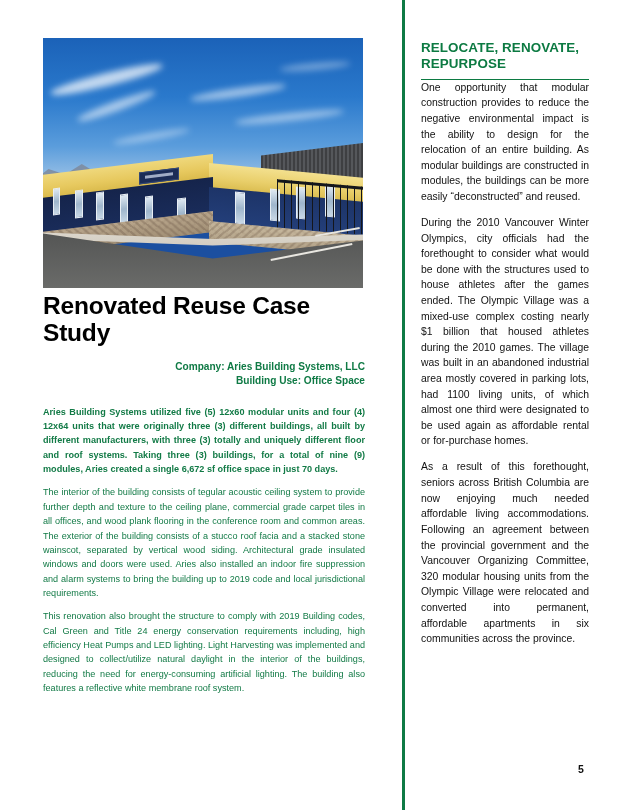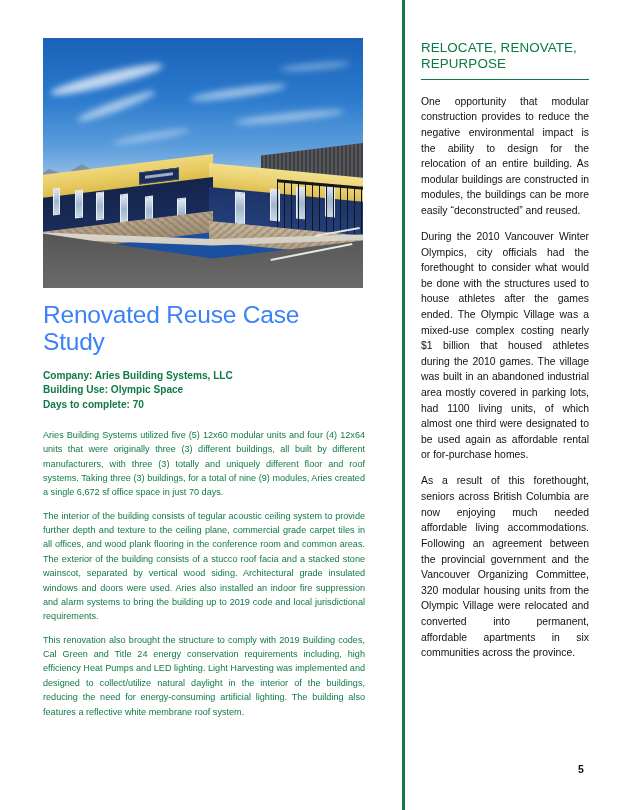--- a/index.html
+++ b/index.html
@@ -236,73 +236,73 @@
   .stripe {
     position: absolute;
     background: #e8e6e0;
     height: 2px;
   }
   .s1 { right: 3%;  bottom: 14%; width: 26%; transform: rotate(-11deg); }
   .s2 { right: 1%;  bottom: 22%; width: 14%; transform: rotate(-10deg); }
 
   
   .case-title {
-    margin-top: 14px;
-    color: #3b82f6;
-    font-weight: normal;
+    margin-top: 5px;
+    color: #000000;
+    font-weight: bold;
     font-size: 24.5px;
     letter-spacing: -0.2px;
     line-height: 1.1;
   }
   .facts {
     margin-top: 13px;
     color: #0f7a45;
     font-weight: bold;
     font-size: 10.1px;
     line-height: 1.42;
   }
-  .facts div { white-space: nowrap; }
+  .facts div { white-space: nowrap; text-align: right; }
 
   .body-para {
     margin-top: 2px;
     color: #127a46;
     font-size: 9.1px;
     line-height: 1.58;
     text-align: justify;
   }
-  .body-para.first { margin-top: 16px; }
+  .body-para.first { margin-top: 16px; font-weight: bold; }
 
   
   .right-col {
     position: absolute;
     left: 421px;
     top: 40px;
     width: 168px;
   }
   .r-heading {
     color: #0c7a42;
-    font-weight: normal;
+    font-weight: bold;
     font-size: 13.4px;
     line-height: 1.22;
     letter-spacing: 0.1px;
   }
   .r-rule {
     margin-top: 6px;
     height: 1px;
     background: #0c7a42;
     width: 100%;
   }
   .r-para {
     margin-top: 0;
     color: #111111;
     font-size: 10.4px;
     line-height: 1.5;
     text-align: justify;
   }
-  .r-para.first { margin-top: 14px; }
+  .r-para.first { }
 
   .page-num {
     position: absolute;
     left: 578px;
     top: 763px;
     color: #111111;
     font-weight: bold;
     font-size: 10.5px;
   }
 </style>
@@ -353,22 +353,21 @@
       <div class="sidewalk"></div>
       <div class="asphalt"></div>
       <div class="stripe s1"></div>
       <div class="stripe s2"></div>
     </div>
 
     <div class="case-title">Renovated Reuse Case Study</div>
 
     <div class="facts">
       <div>Company: Aries Building Systems, LLC</div>
-      <div>Building Use: Olympic Space</div>
-      <div>Days to complete: 70</div>
+      <div>Building Use: Office Space</div>
     </div>
 
     <p class="body-para first">Aries Building Systems utilized five (5) 12x60 modular units and four (4) 12x64 units that were originally three (3) different buildings, all built by different manufacturers, with three (3) totally and uniquely different floor and roof systems. Taking three (3) buildings, for a total of nine (9) modules, Aries created a single 6,672 sf office space in just 70 days.</p>
     <p class="body-para">The interior of the building consists of tegular acoustic ceiling system to provide further depth and texture to the ceiling plane, commercial grade carpet tiles in all offices, and wood plank flooring in the conference room and common areas. The exterior of the building consists of a stucco roof facia and a stacked stone wainscot, separated by vertical wood siding. Architectural grade insulated windows and doors were used. Aries also installed an indoor fire suppression and alarm systems to bring the building up to 2019 code and local jurisdictional requirements.</p>
     <p class="body-para">This renovation also brought the structure to comply with 2019 Building codes, Cal Green and Title 24 energy conservation requirements including, high efficiency Heat Pumps and LED lighting. Light Harvesting was implemented and designed to collect/utilize natural daylight in the interior of the buildings, reducing the need for energy-consuming artificial lighting. The building also features a reflective white membrane roof system.</p>
   </div>
 
   <div class="right-col">
     <div class="r-heading">RELOCATE, RENOVATE, REPURPOSE</div>
     <div class="r-rule"></div>

